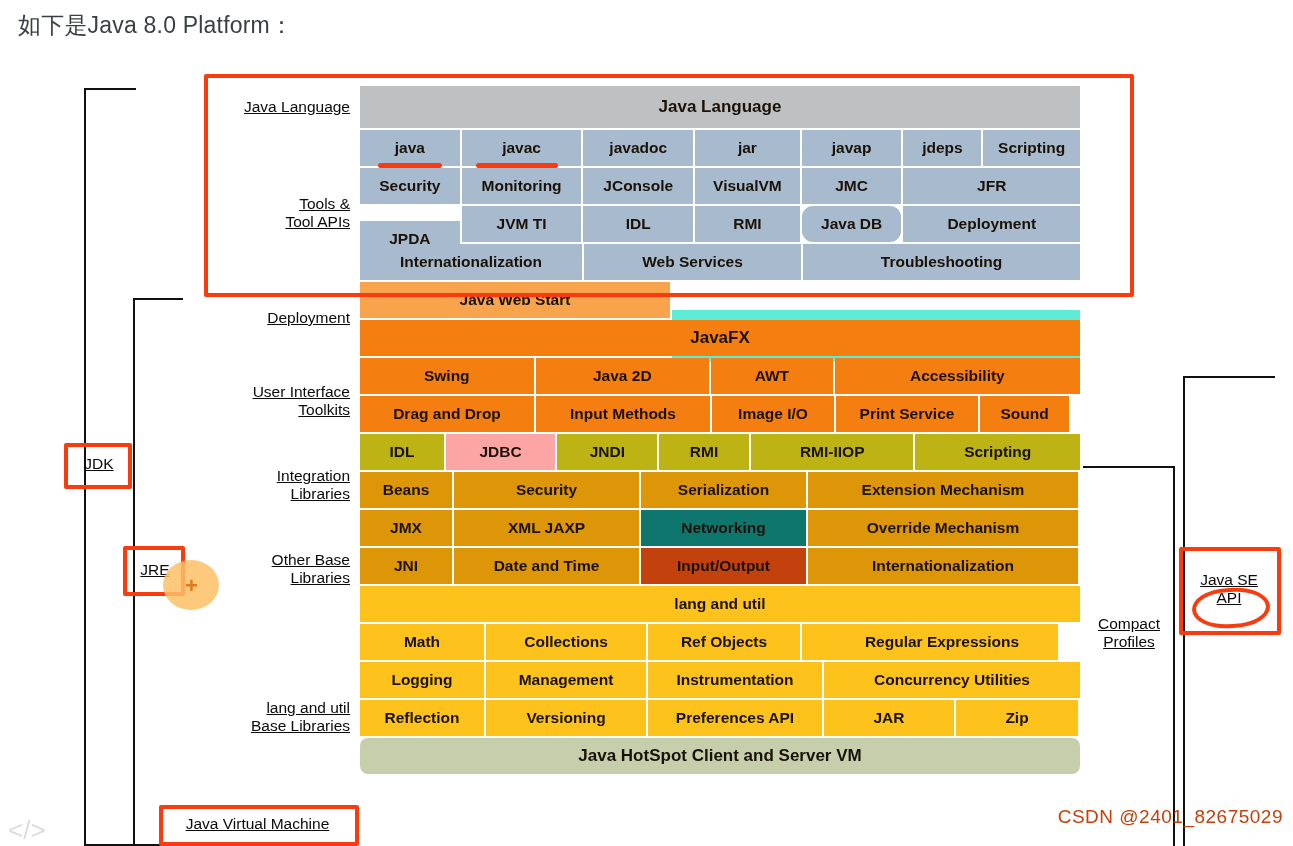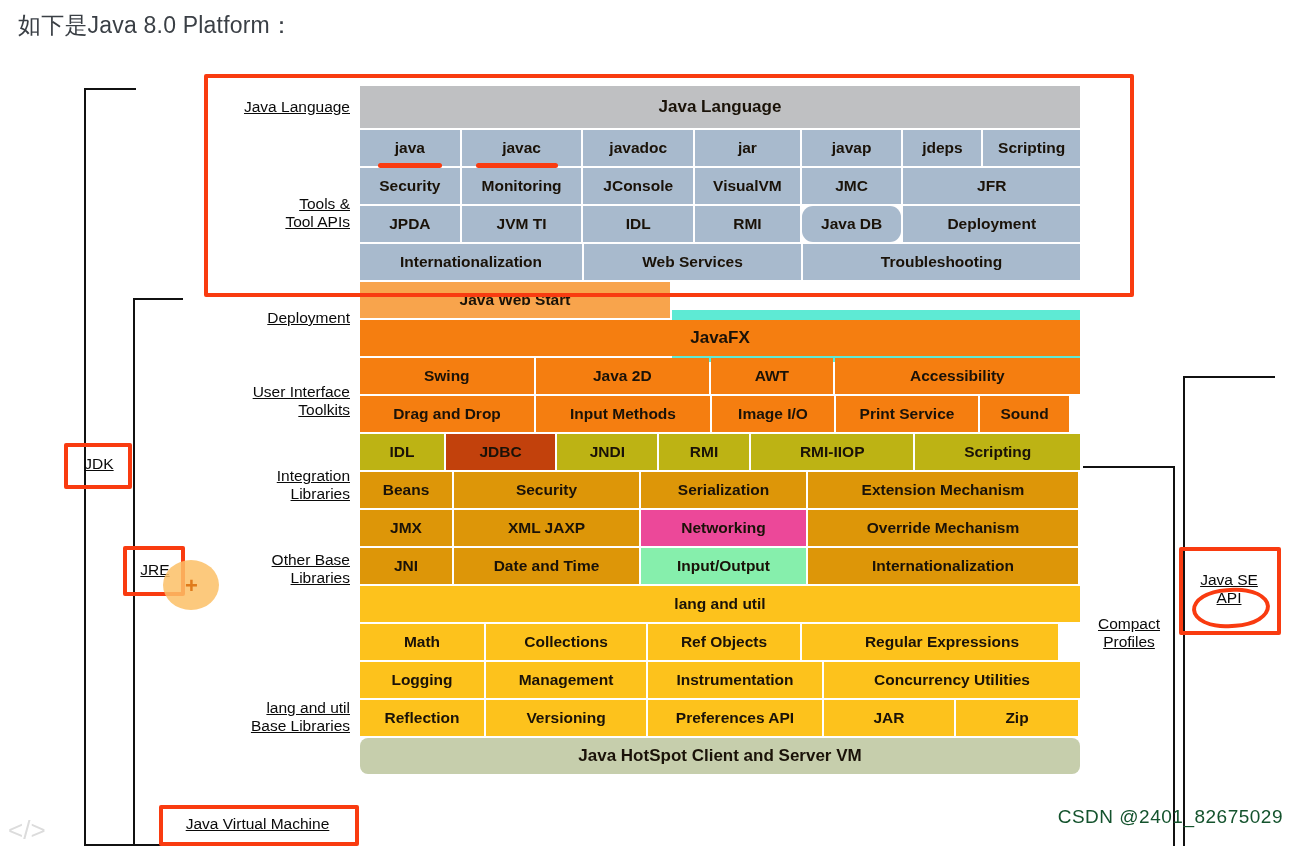--- a/index.html
+++ b/index.html
@@ -34,21 +34,21 @@
 
   .redoval{position:absolute;border:4px solid #f93b10;border-radius:50%/55%;
            box-sizing:border-box;transform:rotate(-3deg);}
 
   .cursor-blob{position:absolute;width:56px;height:50px;border-radius:50%;
                background:#fbbf66;opacity:.85;}
   .cursor-plus{position:absolute;color:#e07b1b;font-size:22px;font-weight:bold;
                line-height:1;}
 
   #watermark{position:absolute;right:10px;bottom:18px;font-size:19px;
-             color:#14532d;font-family:"Liberation Sans",sans-serif;
+             color:#c2410c;font-family:"Liberation Sans",sans-serif;
              letter-spacing:.5px;white-space:nowrap;}
   #codeglyph{position:absolute;left:8px;bottom:0px;font-size:26px;color:#dcdcdc;}
 
   .sidelbl{position:absolute;font-size:15.5px;color:#0a0a0a;line-height:1.18;
            text-align:center;}
   .sidelbl u{text-decoration:underline;}
 </style>
 </head>
 <body>
 
@@ -130,21 +130,21 @@
     </div>
     <div class="row" style="height: 36px;">
       <div class="cell" style="width: 100px; height: 36px; background: rgb(168, 186, 205);">Security</div>
       <div class="cell" style="width: 120px; height: 36px; background: rgb(168, 186, 205);">Monitoring</div>
       <div class="cell" style="width: 110px; height: 36px; background: rgb(168, 186, 205);">JConsole</div>
       <div class="cell" style="width: 105px; height: 36px; background: rgb(168, 186, 205);">VisualVM</div>
       <div class="cell" style="width: 100px; height: 36px; background: rgb(168, 186, 205);">JMC</div>
       <div class="cell" style="width: 177px; height: 36px; background: rgb(168, 186, 205);">JFR</div>
     </div>
     <div class="row" style="height: 36px;">
-      <div class="cell" style="width: 100px; height: 36px; background: rgb(168, 186, 205);">JPDA</div>
+      <div class="cell" style="width: 100px; height: 36px; background: rgb(168, 186, 205); margin-top: 15px;">JPDA</div>
       <div class="cell" style="width: 120px; height: 36px; background: rgb(168, 186, 205);">JVM TI</div>
       <div class="cell" style="width: 110px; height: 36px; background: rgb(168, 186, 205);">IDL</div>
       <div class="cell" style="width: 105px; height: 36px; background: rgb(168, 186, 205);">RMI</div>
       <div class="cell" style="width: 100px; height: 36px; background: rgb(168, 186, 205); border-radius: 11px;">Java DB</div>
       <div class="cell" style="width: 177px; height: 36px; background: rgb(168, 186, 205);">Deployment</div>
     </div>
     <div class="row" style="height: 36px;">
       <div class="cell" style="width: 222px; height: 36px; background: rgb(168, 186, 205);">Internationalization</div>
       <div class="cell" style="width: 217px; height: 36px; background: rgb(168, 186, 205);">Web Services</div>
       <div class="cell" style="width: 277px; height: 36px; background: rgb(168, 186, 205);">Troubleshooting</div>
@@ -164,42 +164,42 @@
     </div>
     <div class="row" style="height: 36px;">
       <div class="cell" style="width: 174px; height: 36px; background: rgb(245, 126, 16);">Drag and Drop</div>
       <div class="cell" style="width: 174px; height: 36px; background: rgb(245, 126, 16);">Input Methods</div>
       <div class="cell" style="width: 122px; height: 36px; background: rgb(245, 126, 16);">Image I/O</div>
       <div class="cell" style="width: 142px; height: 36px; background: rgb(245, 126, 16);">Print Service</div>
       <div class="cell" style="width: 89px; height: 36px; background: rgb(245, 126, 16);">Sound</div>
     </div>
     <div class="row" style="height: 36px;">
       <div class="cell" style="width: 84px; height: 36px; background: rgb(189, 179, 20);">IDL</div>
-      <div class="cell" style="width: 110px; height: 36px; background: #c2410c;">JDBC</div>
+      <div class="cell" style="width: 110px; height: 36px; background: #fca5a5;">JDBC</div>
       <div class="cell" style="width: 100px; height: 36px; background: rgb(189, 179, 20);">JNDI</div>
       <div class="cell" style="width: 90px; height: 36px; background: rgb(189, 179, 20);">RMI</div>
       <div class="cell" style="width: 163px; height: 36px; background: rgb(189, 179, 20);">RMI-IIOP</div>
       <div class="cell" style="width: 165px; height: 36px; background: rgb(189, 179, 20);">Scripting</div>
     </div>
     <div class="row" style="height: 36px;">
       <div class="cell" style="width: 92px; height: 36px; background: rgb(221, 150, 8);">Beans</div>
       <div class="cell" style="width: 185px; height: 36px; background: rgb(221, 150, 8);">Security</div>
       <div class="cell" style="width: 165px; height: 36px; background: rgb(221, 150, 8);">Serialization</div>
       <div class="cell" style="width: 270px; height: 36px; background: rgb(221, 150, 8);">Extension Mechanism</div>
     </div>
     <div class="row" style="height: 36px;">
       <div class="cell" style="width: 92px; height: 36px; background: rgb(221, 150, 8);">JMX</div>
       <div class="cell" style="width: 185px; height: 36px; background: rgb(221, 150, 8);">XML JAXP</div>
-      <div class="cell" style="width: 165px; height: 36px; background: #ec4899;">Networking</div>
+      <div class="cell" style="width: 165px; height: 36px; background: #0f766e;">Networking</div>
       <div class="cell" style="width: 270px; height: 36px; background: rgb(221, 150, 8);">Override Mechanism</div>
     </div>
     <div class="row" style="height: 36px;">
       <div class="cell" style="width: 92px; height: 36px; background: rgb(221, 150, 8);">JNI</div>
       <div class="cell" style="width: 185px; height: 36px; background: rgb(221, 150, 8);">Date and Time</div>
-      <div class="cell" style="width: 165px; height: 36px; background: #86efac;">Input/Output</div>
+      <div class="cell" style="width: 165px; height: 36px; background: #c2410c;">Input/Output</div>
       <div class="cell" style="width: 270px; height: 36px; background: rgb(221, 150, 8);">Internationalization</div>
     </div>
     <div class="row" style="height: 36px;">
       <div class="cell" style="width: 720px; height: 36px; background: rgb(253, 194, 28);">lang and util</div>
     </div>
     <div class="row" style="height: 36px;">
       <div class="cell" style="width: 124px; height: 36px; background: rgb(253, 194, 28);">Math</div>
       <div class="cell" style="width: 160px; height: 36px; background: rgb(253, 194, 28);">Collections</div>
       <div class="cell" style="width: 152px; height: 36px; background: rgb(253, 194, 28);">Ref Objects</div>
       <div class="cell" style="width: 256px; height: 36px; background: rgb(253, 194, 28); padding-left: 26px;">Regular Expressions</div>

